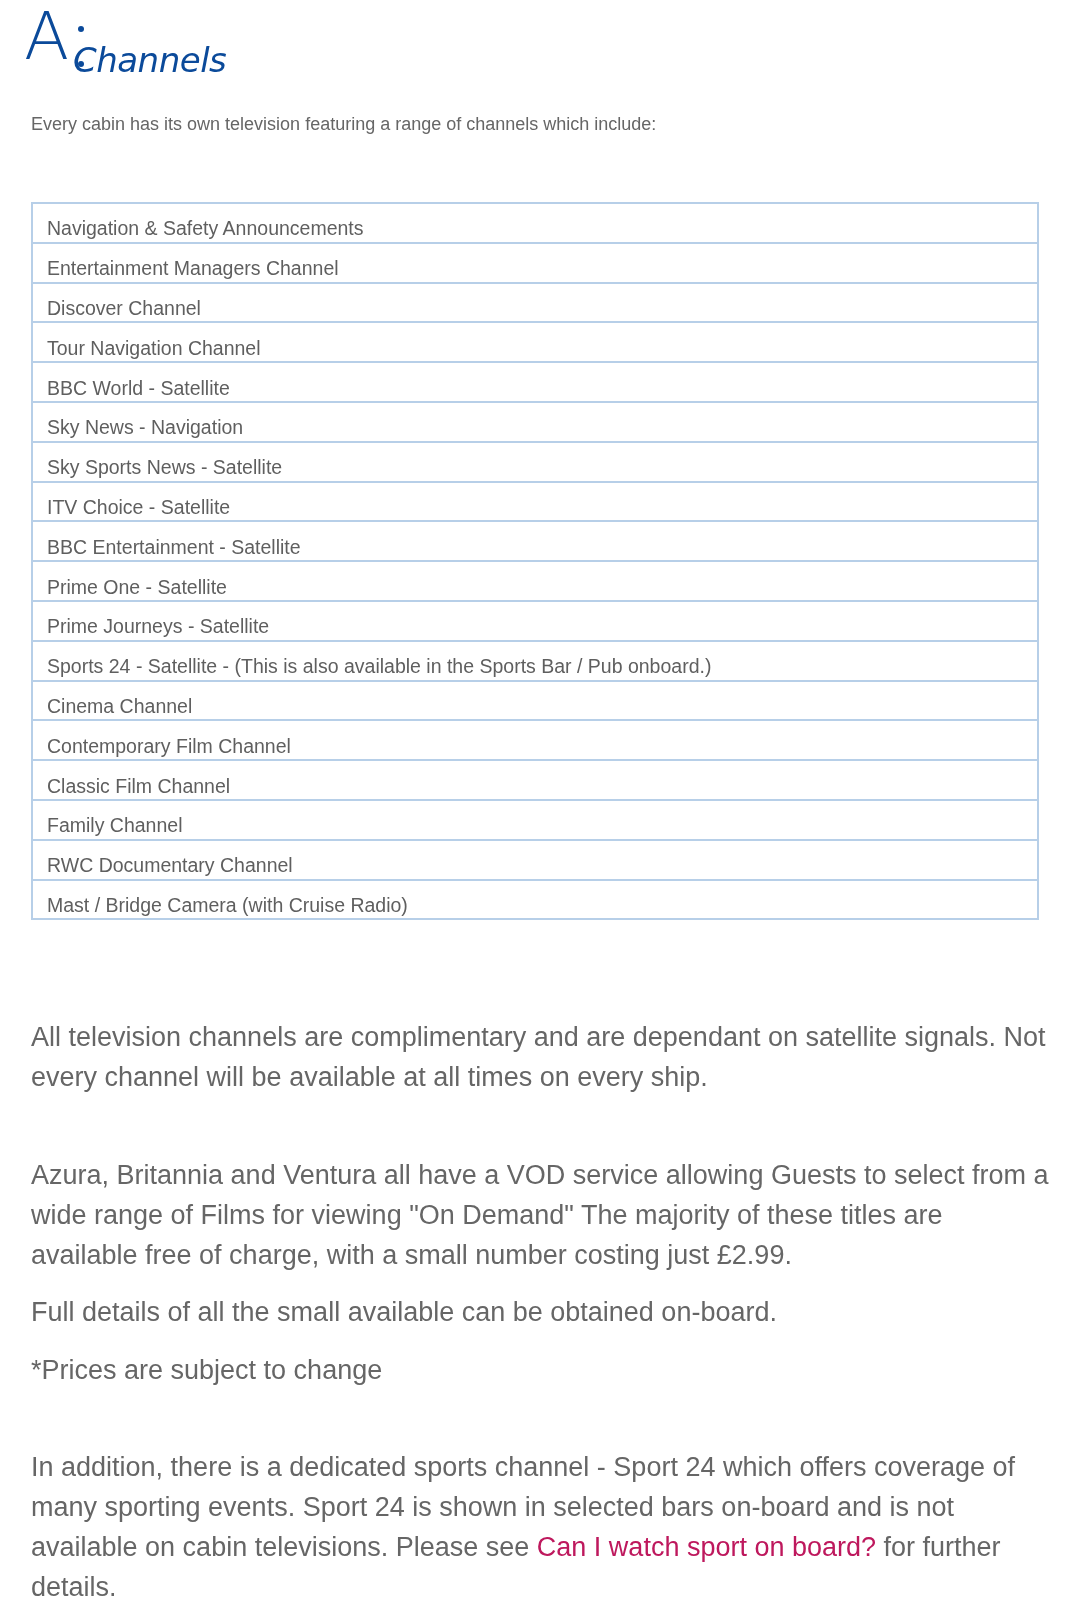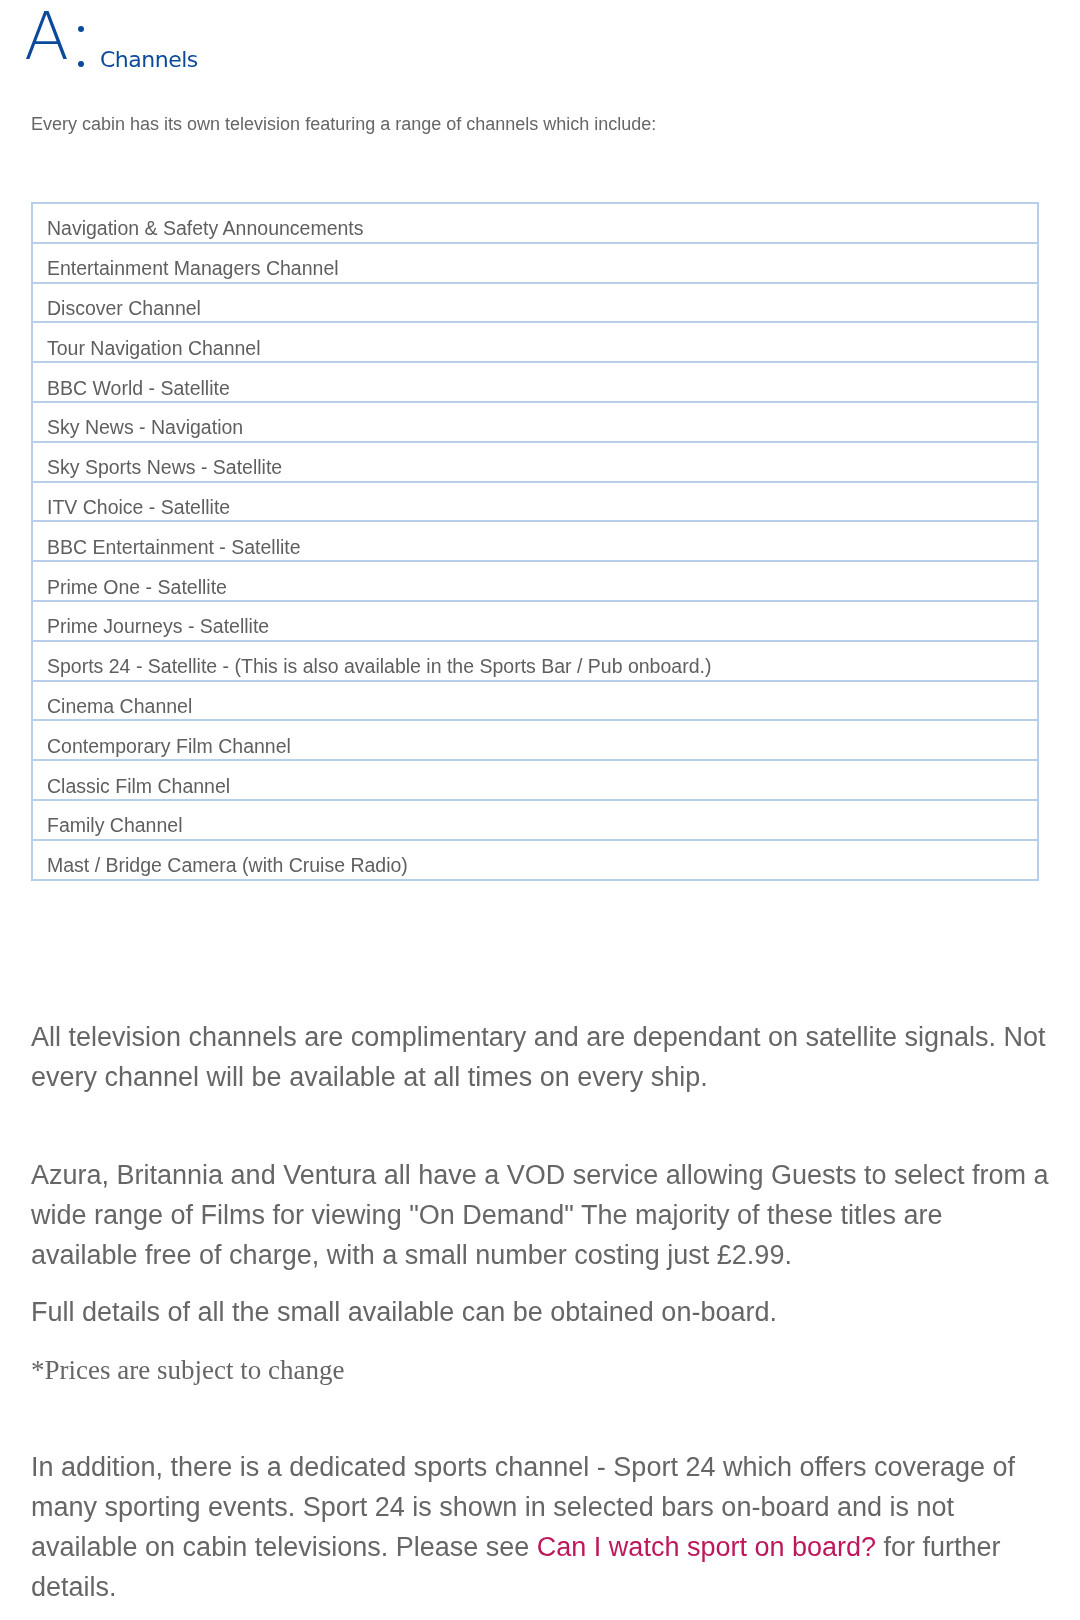--- a/index.html
+++ b/index.html
@@ -18,24 +18,25 @@
       font-size: 66px; line-height: 66px; font-weight: 300;
       letter-spacing: -2px;
     }
     .heading .dot {
       position: absolute; width: 6px; height: 6px; border-radius: 50%;
       background: #0b4a9a;
     }
     .heading .dot.d1 { left: 54px; top: 22px; }
     .heading .dot.d2 { left: 54px; top: 57px; }
     .heading .label {
-      position: absolute; left: 76px; top: 38px;
+      position: absolute; left: 49px; top: 38px;
       font-family: "DejaVu Sans", sans-serif;
-      font-size: 22px; line-height: 36px; white-space: nowrap;
+      font-size: 34px; line-height: 36px; white-space: nowrap;
       letter-spacing: -0.5px;
+      font-style: italic;
     }
     .intro {
       position: absolute; left: 31px; top: 104px; margin: 0;
       font-size: 18px; line-height: 40px; white-space: nowrap;
     }
     table.channels {
       position: absolute; left: 31px; top: 202px;
       width: 1008px; border-collapse: collapse;
       border: 2px solid #b7cfe8;
     }
@@ -45,21 +46,21 @@
       font-size: 19.5px; color: #5f5f5f; white-space: nowrap;
     }
     table.channels tr:first-child td { border-top: none; }
     .para {
       position: absolute; left: 31px; margin: 0; width: 1020px;
       font-size: 27px; line-height: 40px;
     }
     .p1 { top: 1017px; }
     .p2 { top: 1155px; }
     .p3 { top: 1292px; }
-    .p4 { top: 1350px; font-family: Liberation Serif, serif; }
+    .p4 { top: 1350px; }
     .p5 { top: 1447px; }
     .para a { color: #be185d; text-decoration: none; }
   </style>
 </head>
 <body>
 
 <div class="heading">
   <span class="big-a">A</span>
   <span class="dot d1"></span>
   <span class="dot d2"></span>
@@ -112,20 +113,23 @@
     <tr>
         <td>Contemporary Film Channel</td>
       </tr>
     <tr>
         <td>Classic Film Channel</td>
       </tr>
     <tr>
         <td>Family Channel</td>
       </tr>
     <tr>
+        <td>RWC Documentary Channel</td>
+      </tr>
+    <tr>
         <td>Mast / Bridge Camera (with Cruise Radio)</td>
       </tr>
   </tbody>
 </table>
 
 <p class="para p1">All television channels are complimentary and are dependant on satellite signals. Not every channel will be available at all times on every ship.</p>
 <p class="para p2">Azura, Britannia and Ventura all have a VOD service allowing Guests to select from a wide range of Films for viewing "On Demand" The majority of these titles are available free of charge, with a small number costing just £2.99.</p>
 <p class="para p3">Full details of all the small available can be obtained on-board.</p>
 <p class="para p4">*Prices are subject to change</p>
 <p class="para p5"><span>In addition, there is a dedicated sports channel - Sport 24 which offers coverage of many sporting events. Sport 24 is shown in selected bars on-board and is not available on cabin televisions. Please see </span><a>Can I watch sport on board?</a><span> for further details.</span></p>

